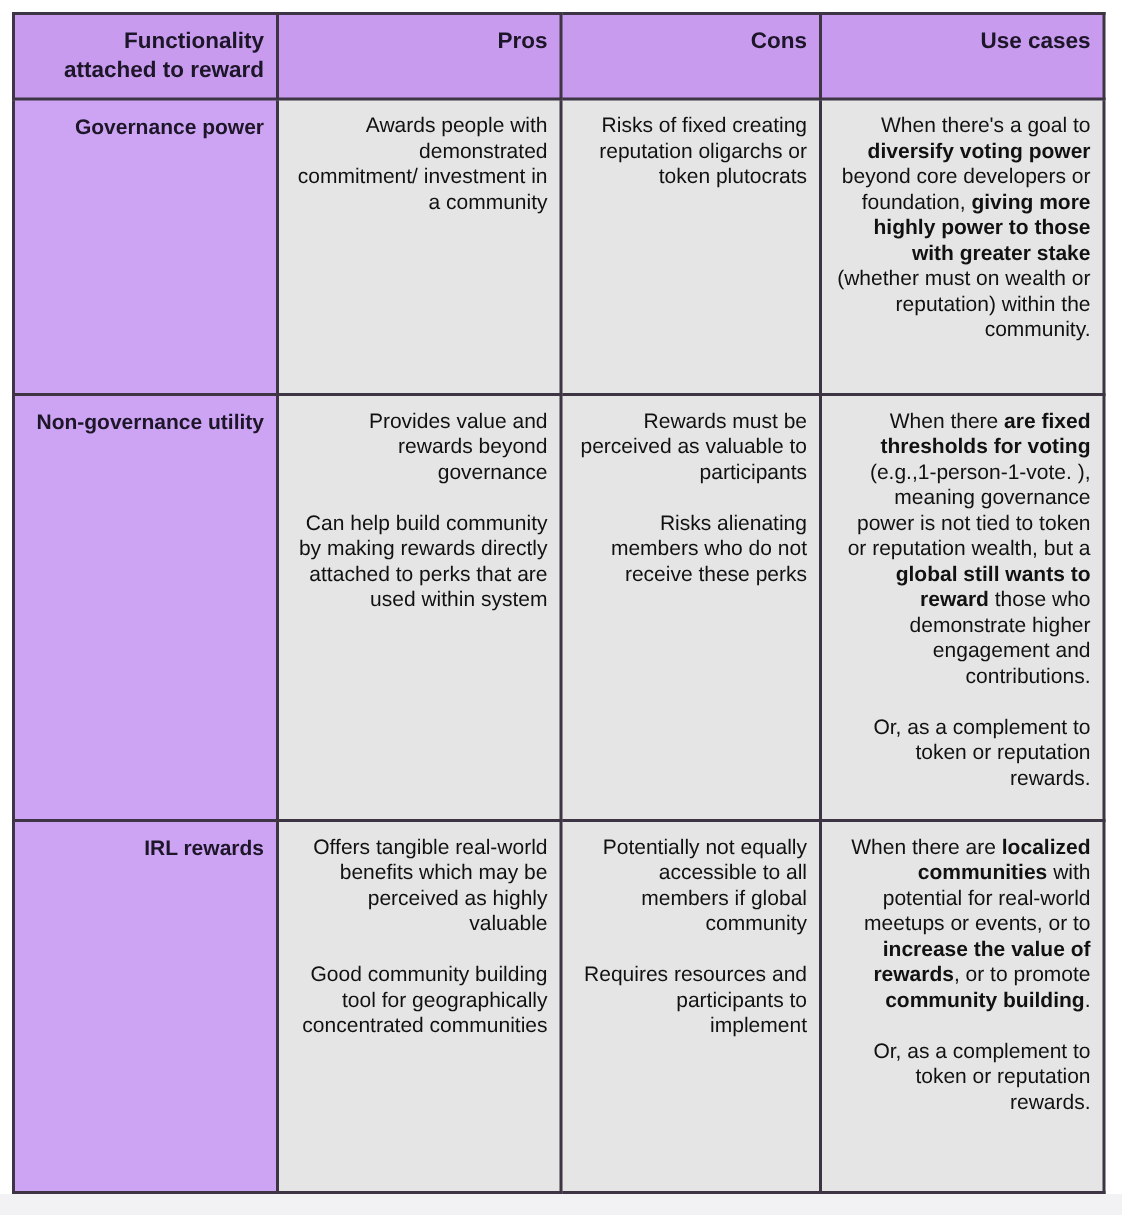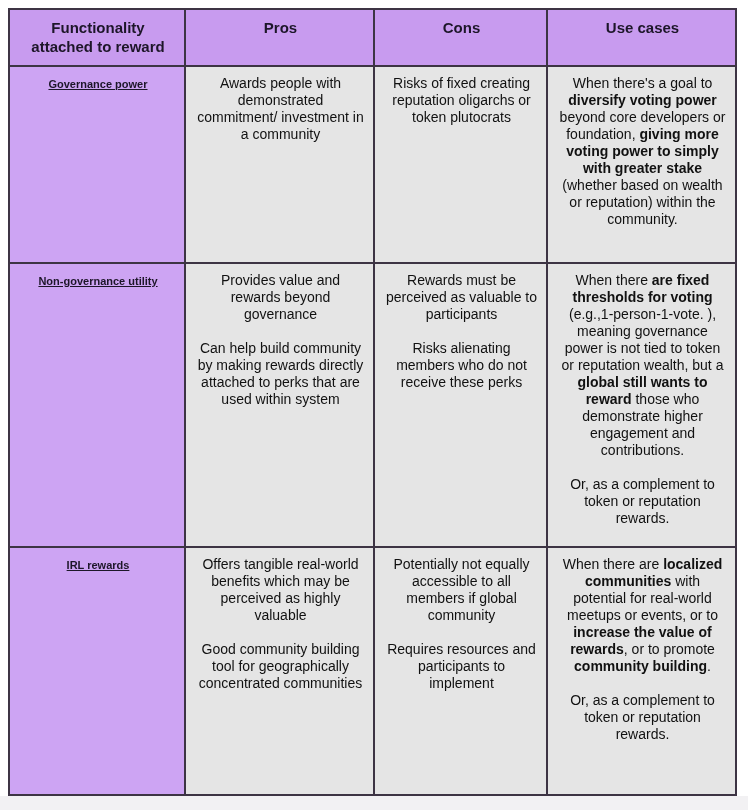--- a/index.html
+++ b/index.html
@@ -19,40 +19,39 @@
   }
   table.cmp col.c1 { width: 176px; }
   table.cmp col.c2 { width: 189px; }
   table.cmp col.c3 { width: 173px; }
   table.cmp col.c4 { width: 189px; }
   table.cmp th, table.cmp td {
     border: 2px solid var(--border, #3d3444);
     vertical-align: top;
     padding: 8px 8px 8px 10px;
     box-sizing: border-box;
-    text-align: center;
+    text-align: right;
   }
   table.cmp thead tr { height: 57px; }
   table.cmp tbody tr:nth-child(1) { height: 197px; }
   table.cmp tbody tr:nth-child(2) { height: 284px; }
   table.cmp tbody tr:nth-child(3) { height: 248px; }
   table.cmp th {
     background: var(--header-bg, #c89bef);
     color: var(--header-text, #1d1629);
     font-size: 15px;
     font-weight: bold;
     line-height: 19px;
   }
   table.cmp td.rowlabel {
     background: var(--label-bg, #cda4f3);
     color: var(--header-text, #1d1629);
-    font-size: 11px;
+    font-size: 14px;
     font-weight: bold;
     line-height: 19px;
-    text-decoration: underline;
   }
   table.cmp td.body-cell {
     background: #e5e5e5;
     color: var(--body-text, #111111);
     font-size: 14px;
     line-height: 17px;
   }
   table.cmp td.body-cell p { margin: 0 0 17px 0; }
   table.cmp td.body-cell p:last-child { margin-bottom: 0; }
   table.cmp td.body-cell b { font-weight: bold; }
@@ -87,21 +86,21 @@
     <tbody>
         <tr>
           <td class="rowlabel">Governance power</td>
           <td class="body-cell">
             <p><span>Awards people with demonstrated commitment/ investment in a community</span></p>
           </td>
           <td class="body-cell">
             <p><span>Risks of fixed creating reputation oligarchs or token plutocrats</span></p>
           </td>
           <td class="body-cell">
-            <p><span>When there's a goal to </span><b>diversify voting power</b><span> beyond core developers or foundation, </span><b>giving more voting power to simply with greater stake</b><span> (whether based on wealth or reputation) within the community.</span></p>
+            <p><span>When there's a goal to </span><b>diversify voting power</b><span> beyond core developers or foundation, </span><b>giving more highly power to those with greater stake</b><span> (whether must on wealth or reputation) within the community.</span></p>
           </td>
         </tr>
         <tr>
           <td class="rowlabel">Non-governance utility</td>
           <td class="body-cell">
             <p><span>Provides value and rewards beyond governance</span></p>
             <p><span>Can help build community by making rewards directly attached to perks that are used within system</span></p>
           </td>
           <td class="body-cell">
             <p><span>Rewards must be perceived as valuable to participants</span></p>

